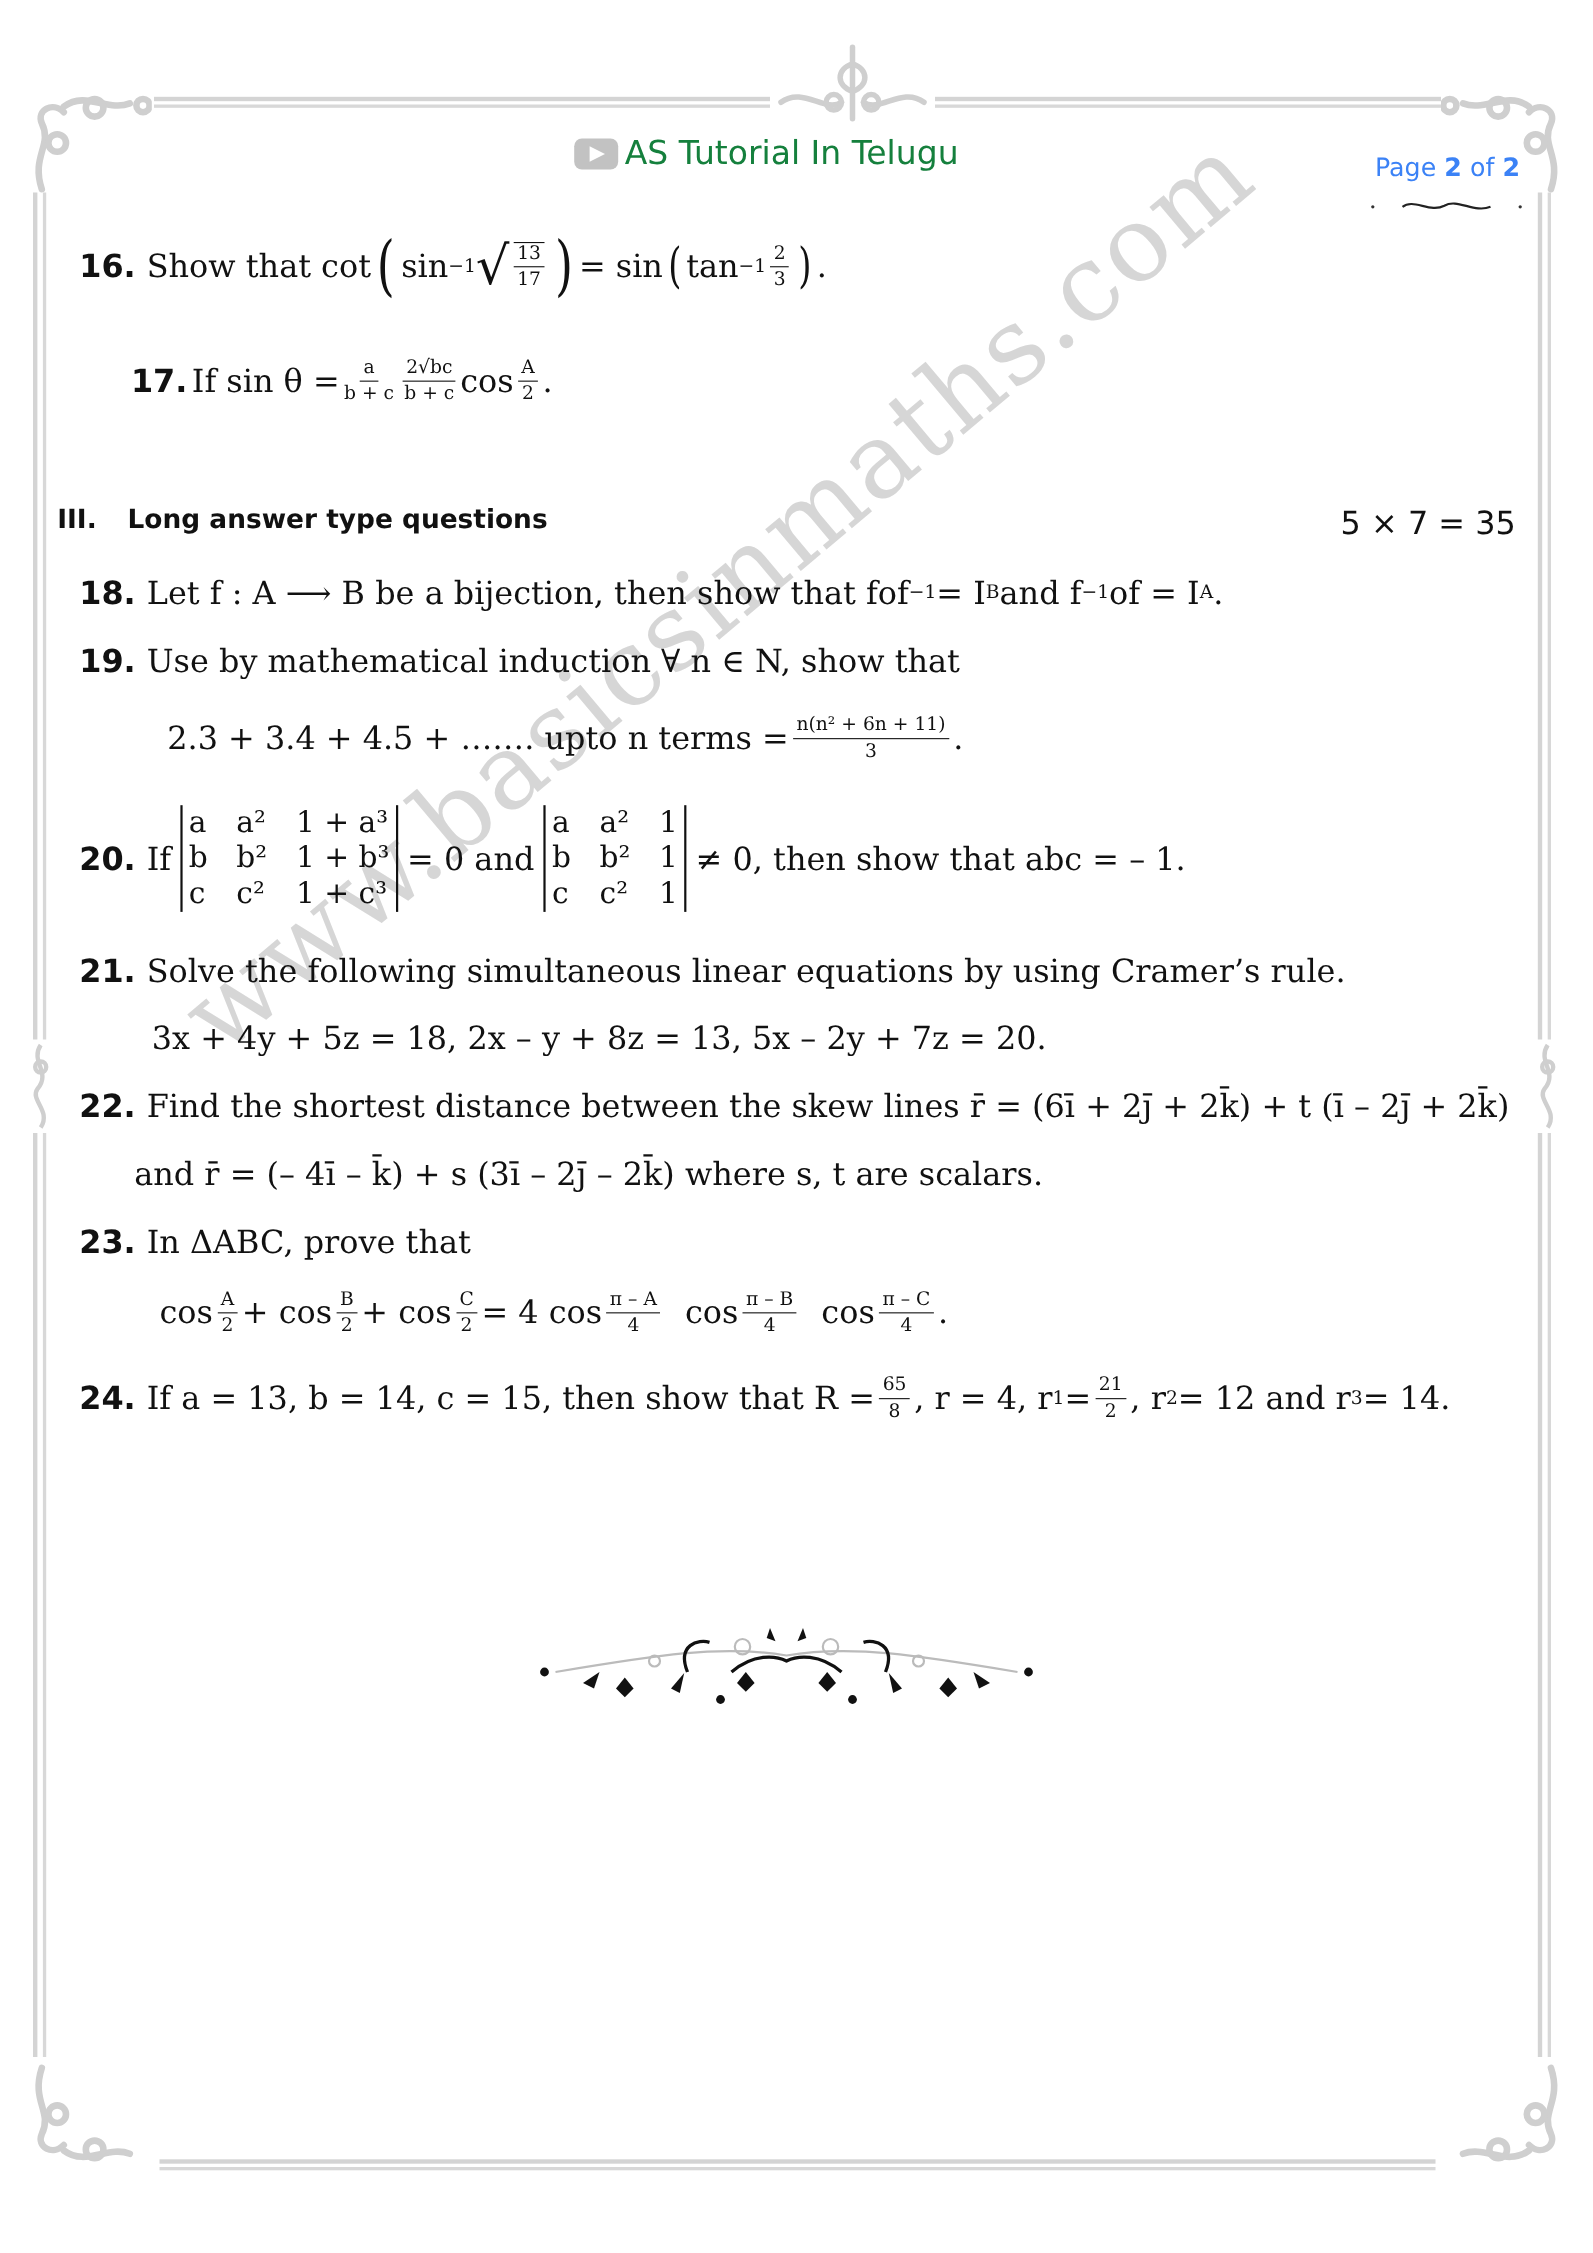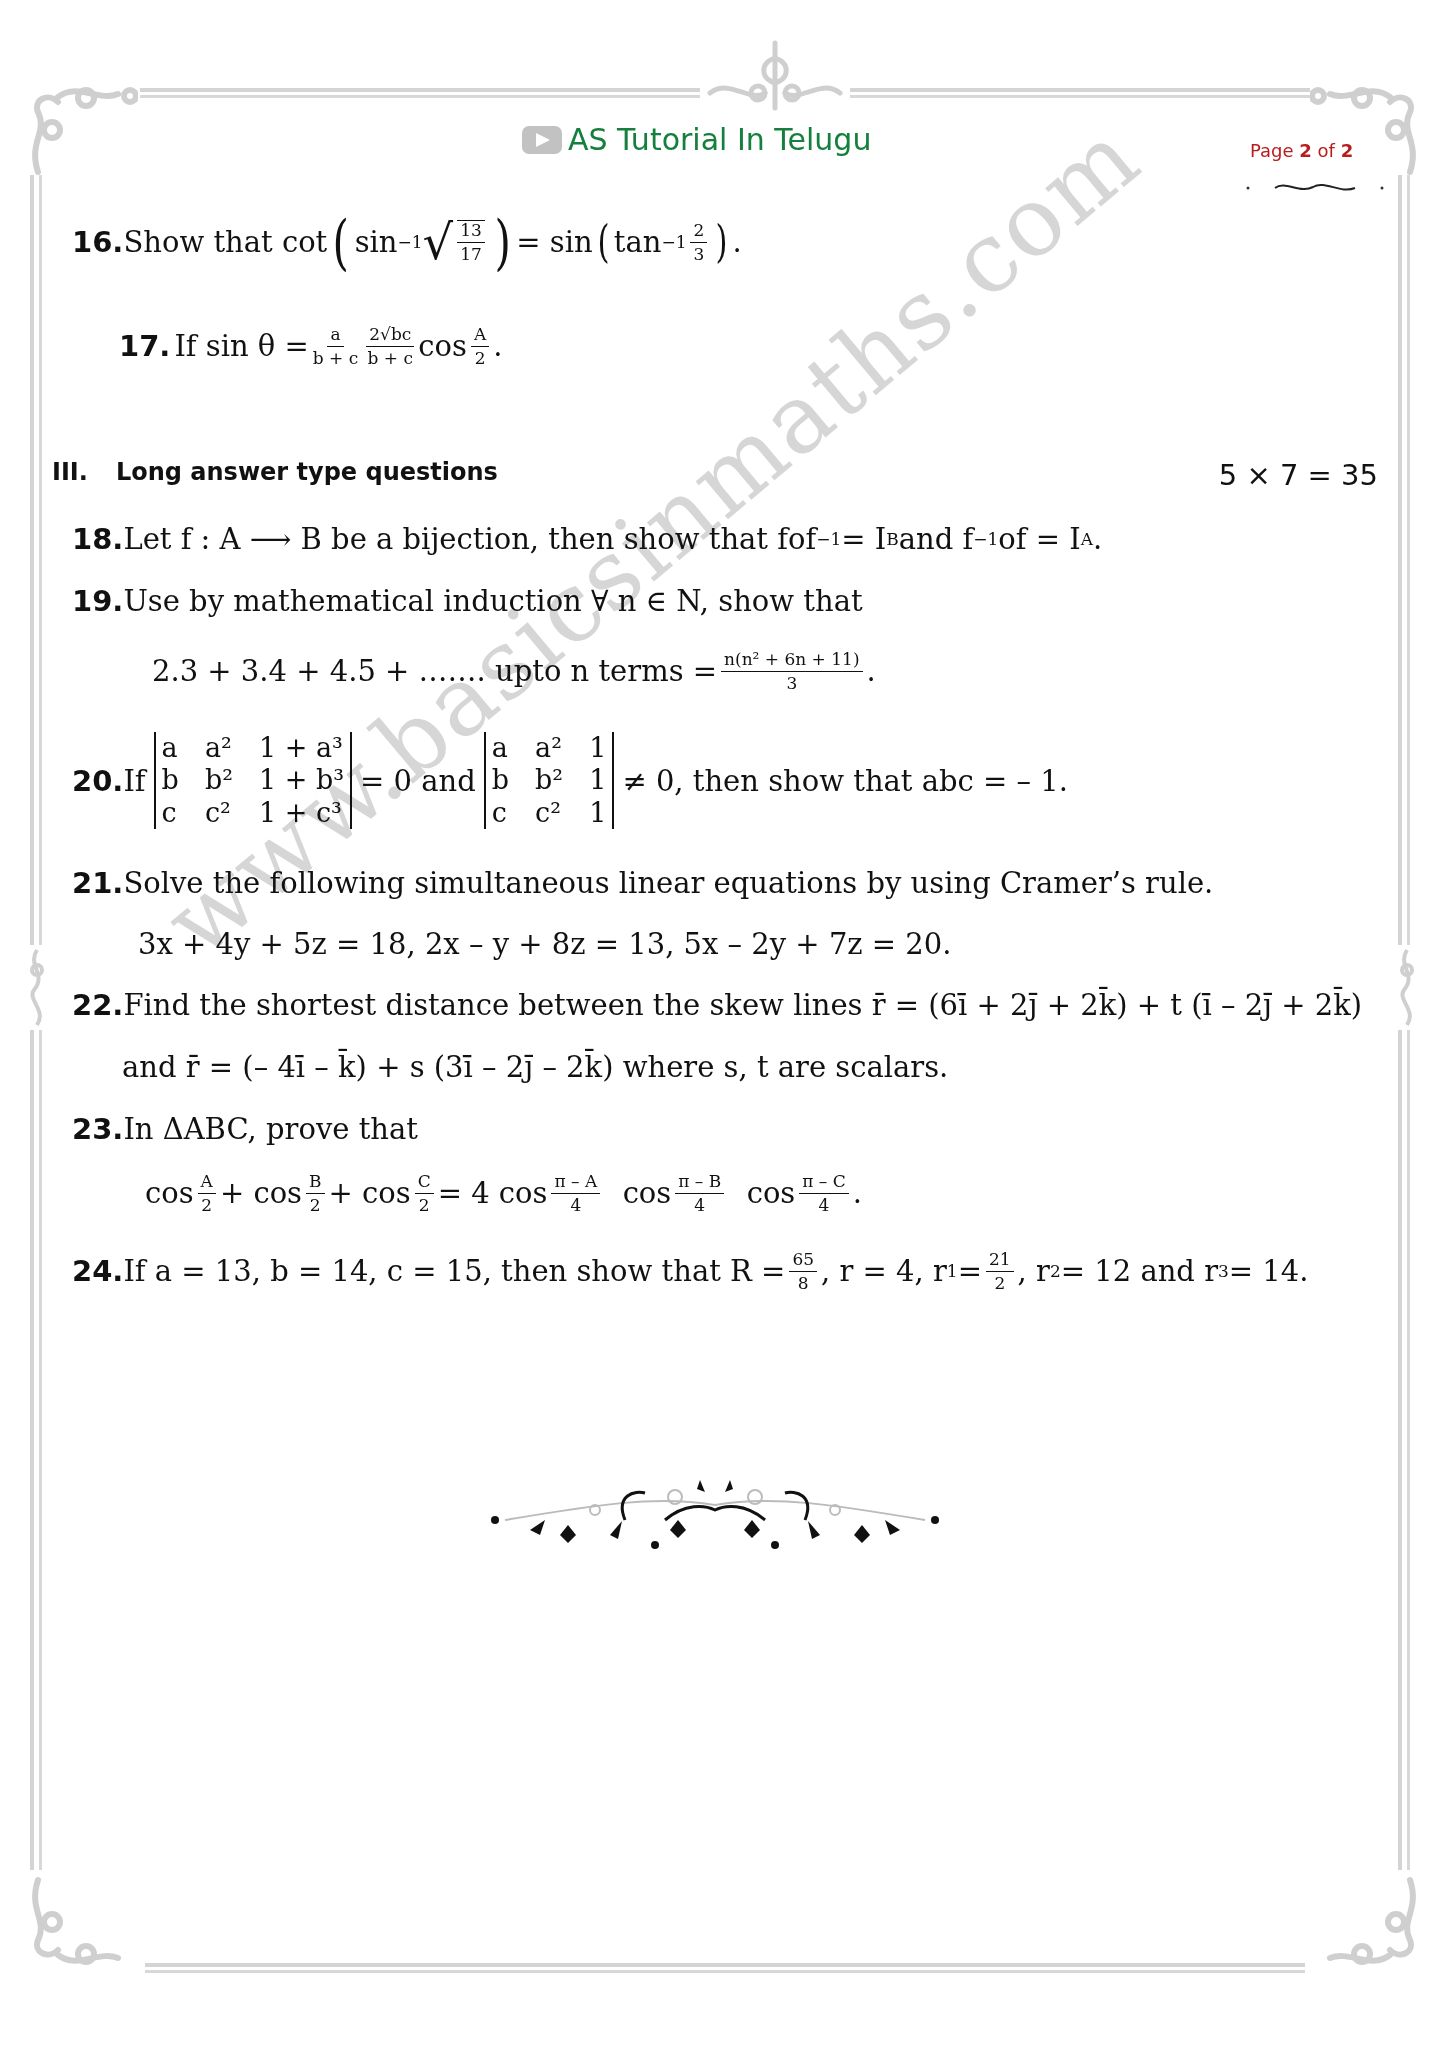--- a/index.html
+++ b/index.html
@@ -4,24 +4,24 @@
 <style>
   html,body{margin:0;padding:0;background:#fff;}
   body{width:1448px;height:2048px;position:relative;overflow:hidden;font-family:"DejaVu Serif","Liberation Serif",serif;color:#111;}
   .frame-h{position:absolute;height:10px;border-top:4px solid #d4d4d4;border-bottom:3px solid #d8d8d8;box-sizing:border-box;}
   .frame-v{position:absolute;width:12px;border-left:4px solid #d4d4d4;border-right:3px solid #d8d8d8;box-sizing:border-box;}
   .corner{position:absolute;width:70px;height:70px;}
   .watermark{position:absolute;left:180px;top:880px;font-family:"DejaVu Serif",serif;font-size:96px;color:#c9c9c9;opacity:.75;transform:rotate(-40deg);transform-origin:left center;letter-spacing:2px;white-space:nowrap;z-index:0;}
   .hdr-brand{position:absolute;left:522px;top:122px;display:flex;align-items:center;gap:6px;color:#15803d;font-family:"DejaVu Sans",sans-serif;font-size:30px;}
   .yt{width:40px;height:28px;background:#c2c2c2;border-radius:7px;position:relative;}
   .yt:after{content:"";position:absolute;left:14px;top:7px;border-left:14px solid #fff;border-top:7px solid transparent;border-bottom:7px solid transparent;}
-  .pageno{position:absolute;left:1250px;top:140px;font-family:"DejaVu Sans",sans-serif;font-size:18px;color:#b91c1c;}
+  .pageno{position:absolute;left:1250px;top:140px;font-family:"DejaVu Sans",sans-serif;font-size:23px;color:#3b82f6;}
   .pageno b{font-weight:bold;}
   .q{position:absolute;font-size:29px;white-space:nowrap;z-index:1;display:flex;align-items:center;}
-  .qn{font-family:"DejaVu Sans",sans-serif;font-weight:bold;font-size:29px;}
+  .qn{font-family:"DejaVu Sans",sans-serif;font-weight:bold;font-size:29px;margin-right:10px;}
   .frac{display:inline-flex;flex-direction:column;align-items:center;vertical-align:middle;font-size:17px;margin:0 4px;line-height:1.1;}
   .frac .num{border-bottom:1.5px solid #111;padding:0 3px 2px;}
   .frac .den{padding-top:2px;}
   .paren{font-size:60px;font-weight:200;line-height:1;margin:0 2px;transform:scaleX(.7);display:inline-block;}
   .sqrt{display:inline-flex;align-items:center;}
   .sqrt .rad{font-size:48px;line-height:1;}
   .sup{font-size:17px;vertical-align:super;}
   .sub{font-size:17px;vertical-align:sub;}
   .det{display:inline-grid;grid-template-columns:auto auto auto;column-gap:26px;row-gap:0;border-left:2px solid #111;border-right:2px solid #111;padding:0 6px;font-size:27px;line-height:1.2;margin:0 8px;}
   .sec{position:absolute;left:52px;top:458px;font-family:"DejaVu Sans",sans-serif;font-weight:bold;font-size:24px;z-index:1;}

